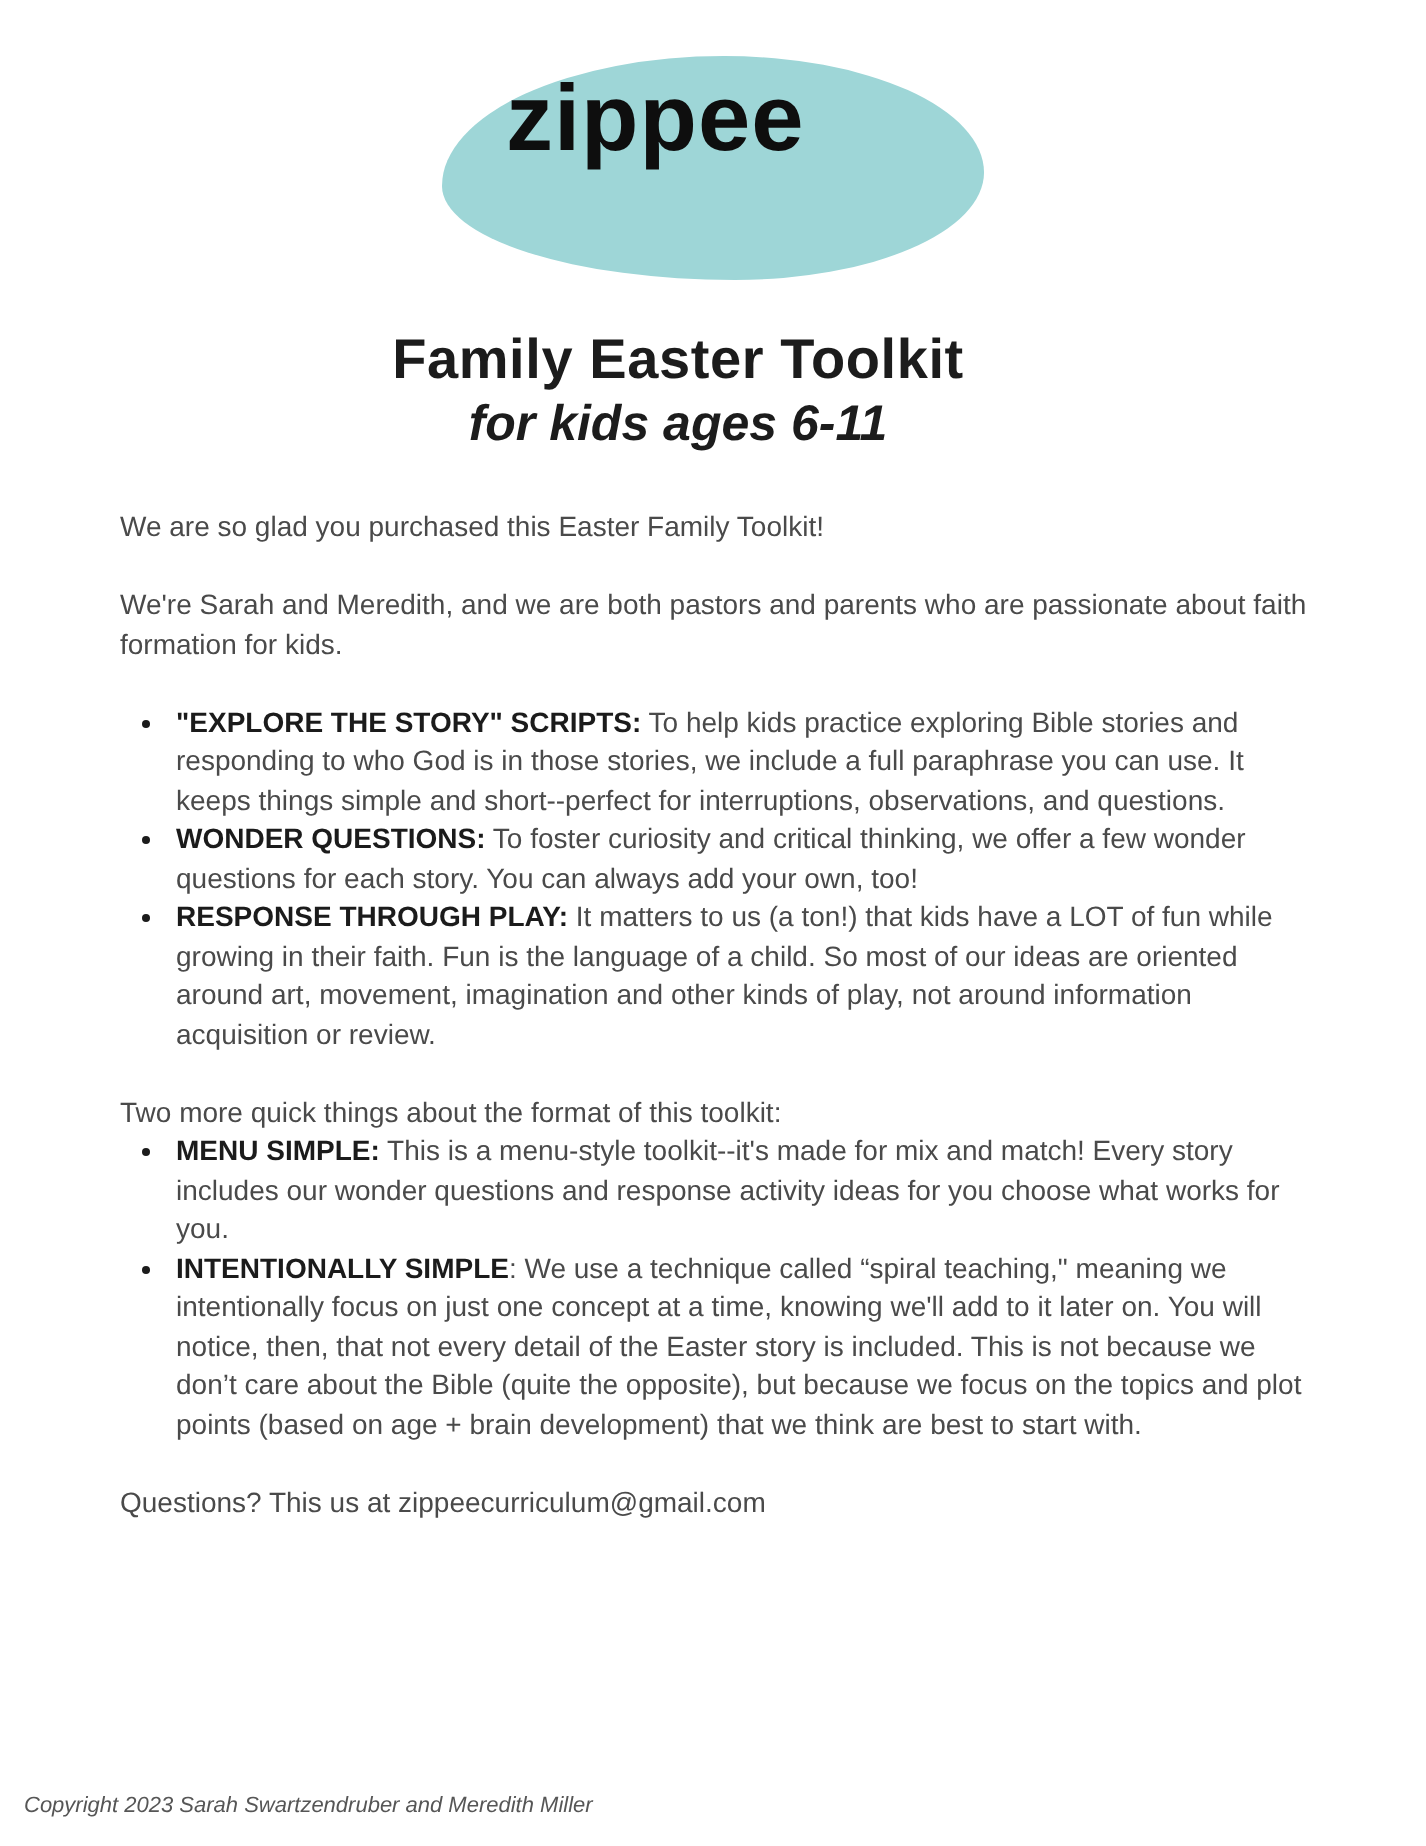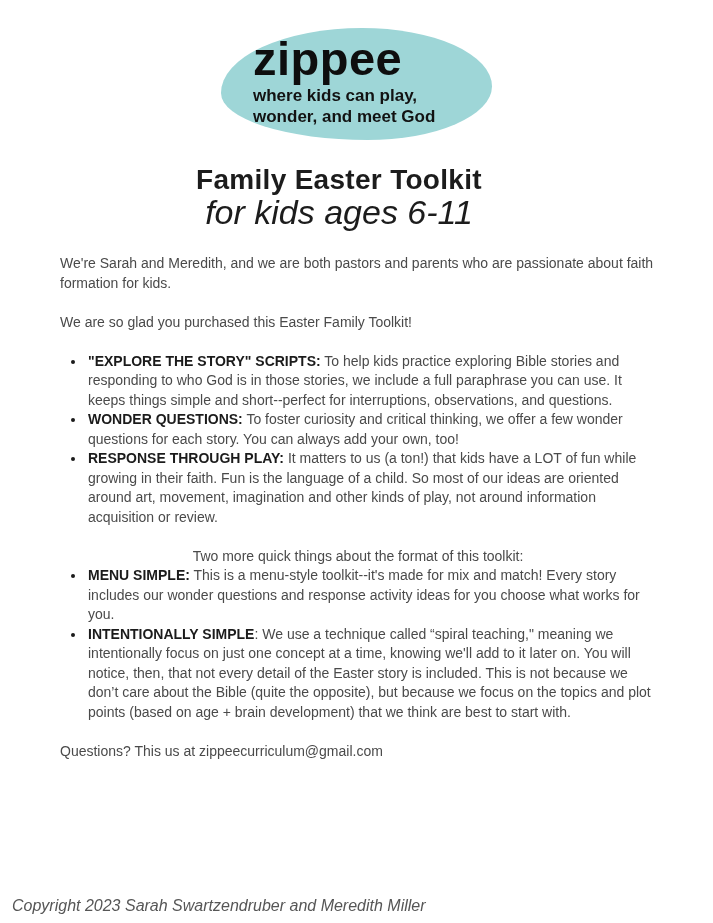--- a/index.html
+++ b/index.html
@@ -49,78 +49,74 @@
     text-align: center;
     color: #1c1c1c;
   }
   .doc-title {
     font-size: 28px;
     font-weight: 700;
     letter-spacing: 0.3px;
     line-height: 33px;
   }
   .doc-subtitle {
-    font-size: 34px;
-    font-weight: 400;
+    font-size: 25px;
+    font-weight: 700;
     font-style: italic;
     line-height: 32px;
   }
   
   .content {
     position: absolute;
     left: 60px; top: 254px;
     width: 596px;
     font-size: 14px;
     line-height: 19.5px;
     color: #4a4a4a;
   }
   .para { margin-bottom: 19.5px; }
-  .para.no-gap { margin-bottom: 0; text-align: center; }
+  .para.no-gap { margin-bottom: 0; }
   .content ul {
     list-style: disc;
     padding-left: 26px;
     margin: 0 0 19.5px 0;
   }
   .content li { padding-left: 2px; }
   .content li::marker { color: #1b1b1b; font-size: 14px; }
   .b-label { font-weight: 700; color: #1b1b1b; }
   
   .footer {
     position: absolute;
     left: 12px; top: 897px;
-    font-size: 16px;
+    font-size: 11px;
     font-style: italic;
     color: #565656;
   }
 </style>
 </head>
 <body>
 
 <div class="page">
 
   <div class="logo-blob" style="background-color: rgb(158, 214, 215);">
     <div class="logo-inner">
       <div class="logo-name">zippee</div>
-      <div class="logo-tagline">
-        <div>where kids can play,</div>
-        <div>wonder, and meet God</div>
-      </div>
     </div>
   </div>
 
   <div class="title-block">
     <div class="doc-title">Family Easter Toolkit</div>
     <div class="doc-subtitle">for kids ages 6-11</div>
   </div>
 
   <div class="content">
 
+    <p class="para">We are so glad you purchased this Easter Family Toolkit!</p>
+
     <p class="para">We're Sarah and Meredith, and we are both pastors and parents who are passionate about faith formation for kids.</p>
-
-    <p class="para">We are so glad you purchased this Easter Family Toolkit!</p>
 
 
     <ul>
       <li><span class="b-label">"EXPLORE THE STORY" SCRIPTS:</span><span> To help kids practice exploring Bible stories and responding to who God is in those stories, we include a full paraphrase you can use. It keeps things simple and short--perfect for interruptions, observations, and questions.</span></li>
       <li><span class="b-label">WONDER QUESTIONS:</span><span> To foster curiosity and critical thinking, we offer a few wonder questions for each story. You can always add your own, too!</span></li>
       <li><span class="b-label">RESPONSE THROUGH PLAY:</span><span> It matters to us (a ton!) that kids have a LOT of fun while growing in their faith. Fun is the language of a child. So most of our ideas are oriented around art, movement, imagination and other kinds of play, not around information acquisition or review.</span></li>
     </ul>
 
     <p class="para no-gap">Two more quick things about the format of this toolkit:</p>
 

